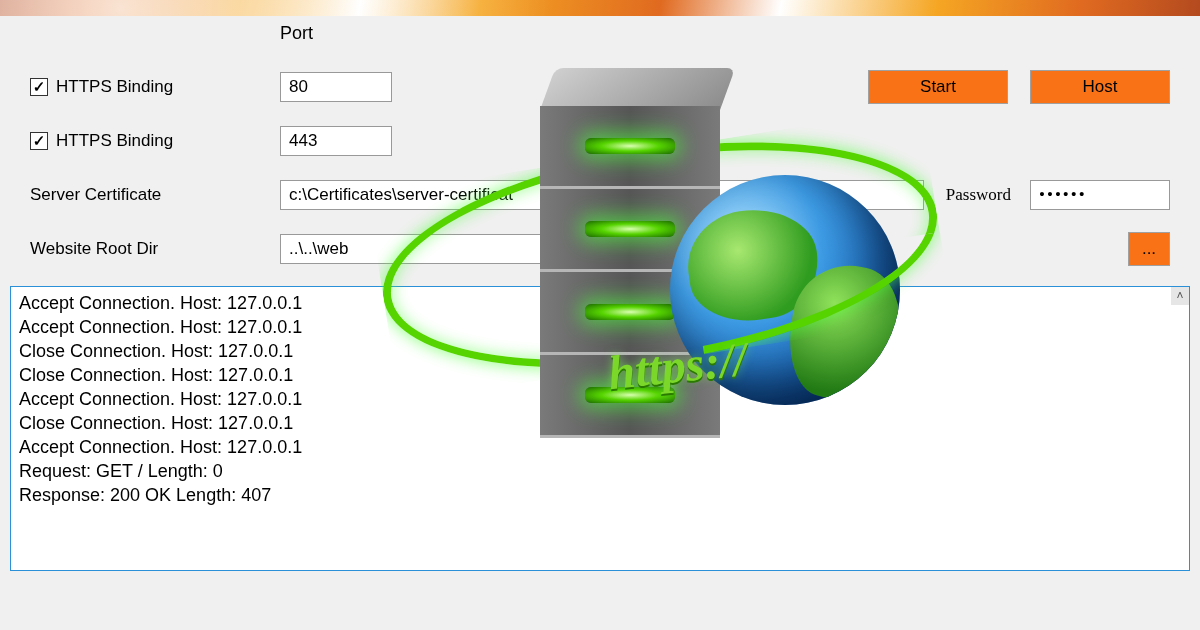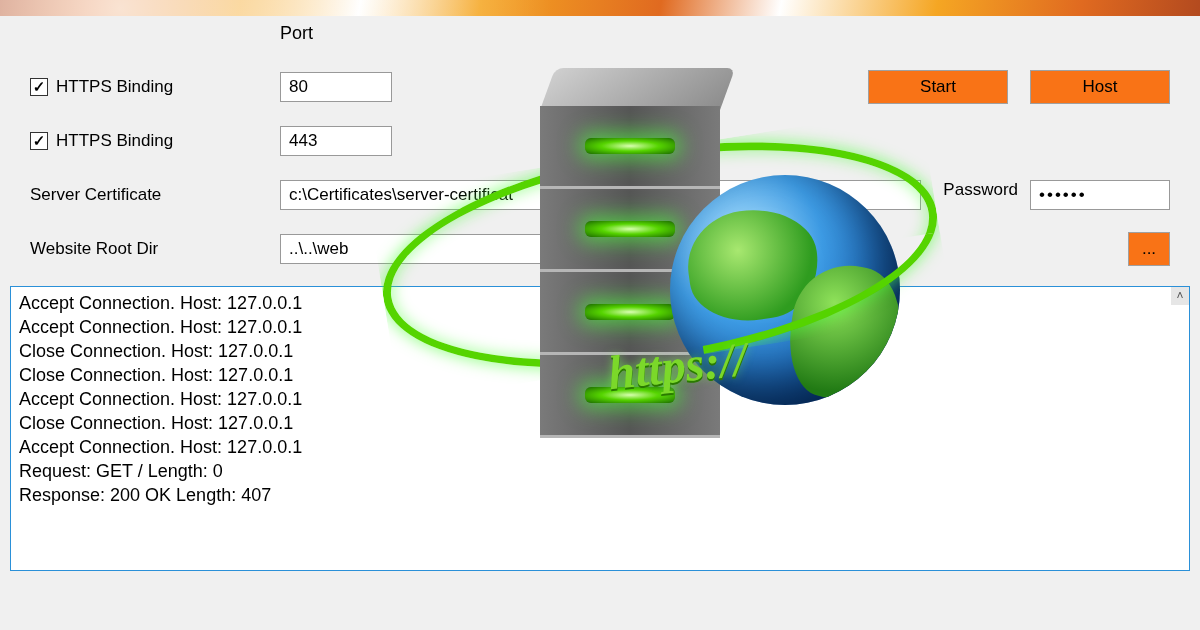--- a/index.html
+++ b/index.html
@@ -69,21 +69,21 @@
     height: 34px;
     border: 1px solid #a0a0a0;
     background: #f97316;
     font-family: inherit;
     font-size: 17px;
     cursor: pointer;
   }
   .btn-wide { width: 140px; }
   .btn-browse { width: 42px; }
   .btn-group { display:flex; gap:22px; margin-left:auto; }
-  .pwd-group { display:flex; gap:12px; margin-left:22px; }
+  .pwd-group { display:flex; align-items:center; gap:19px; margin-left:22px;font-family:Liberation Serif, serif; }
   .log {
     margin: 2px 10px 0 10px;
     border: 1px solid #2a90d8;
     background: #fff;
     width: calc(100% - 20px);
     height: 285px;
     position: relative;
     overflow: hidden;
     font-size: 18px;
     line-height: 24px;

